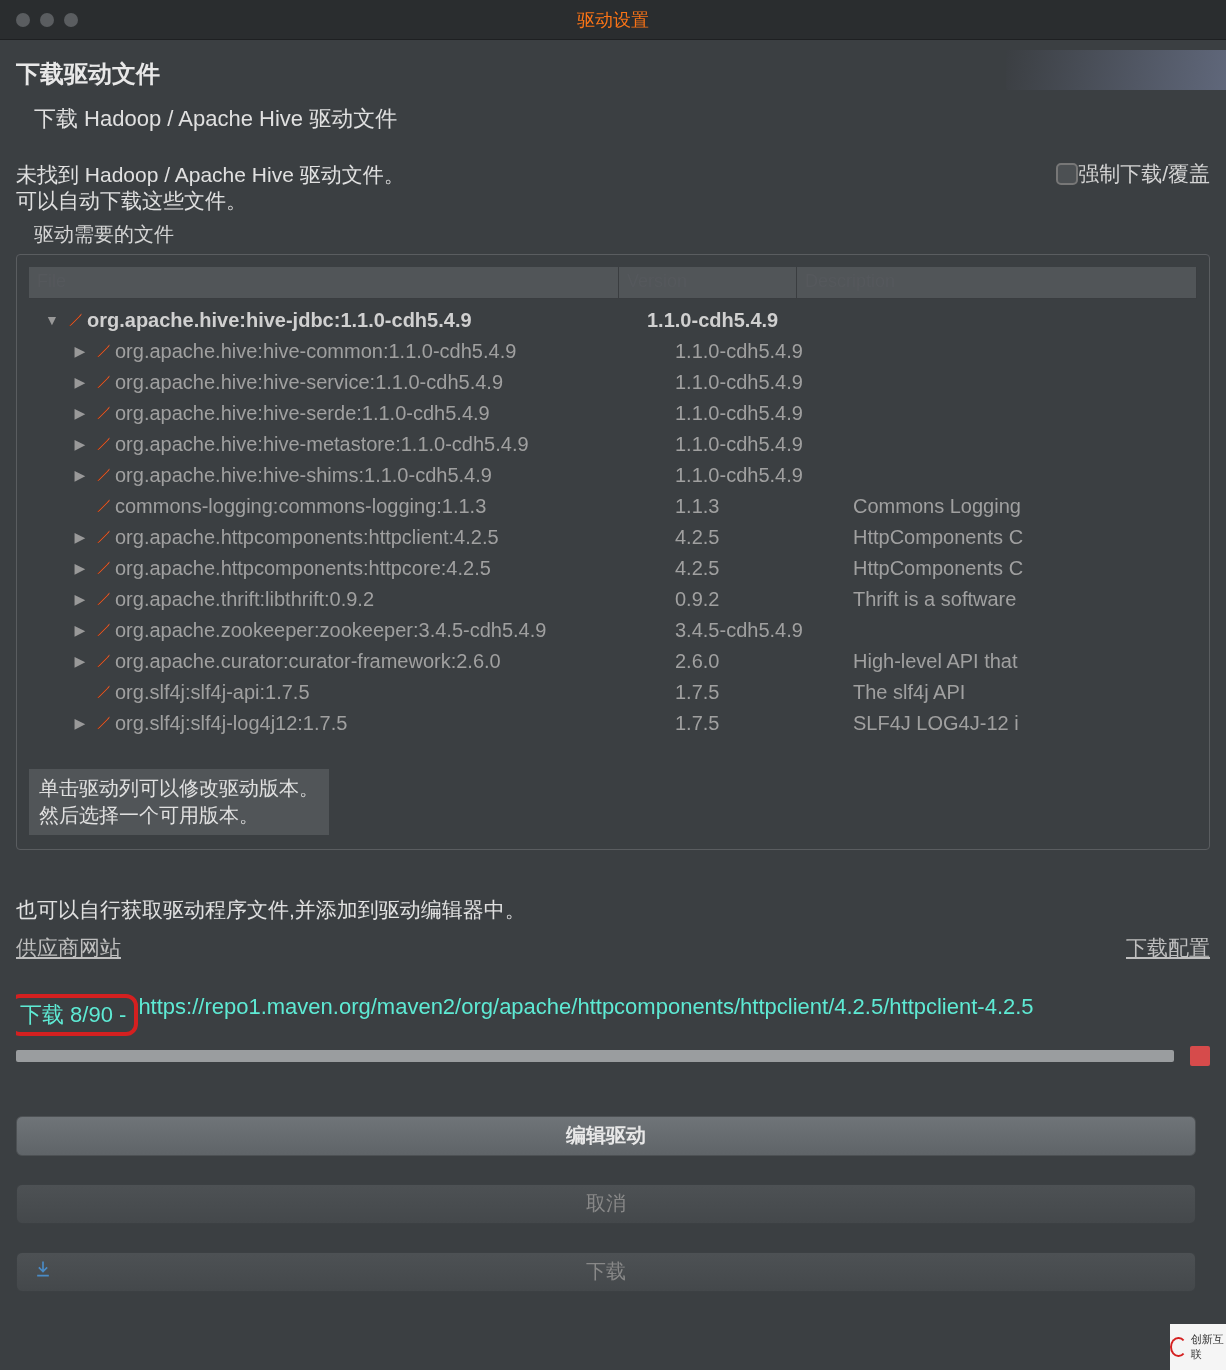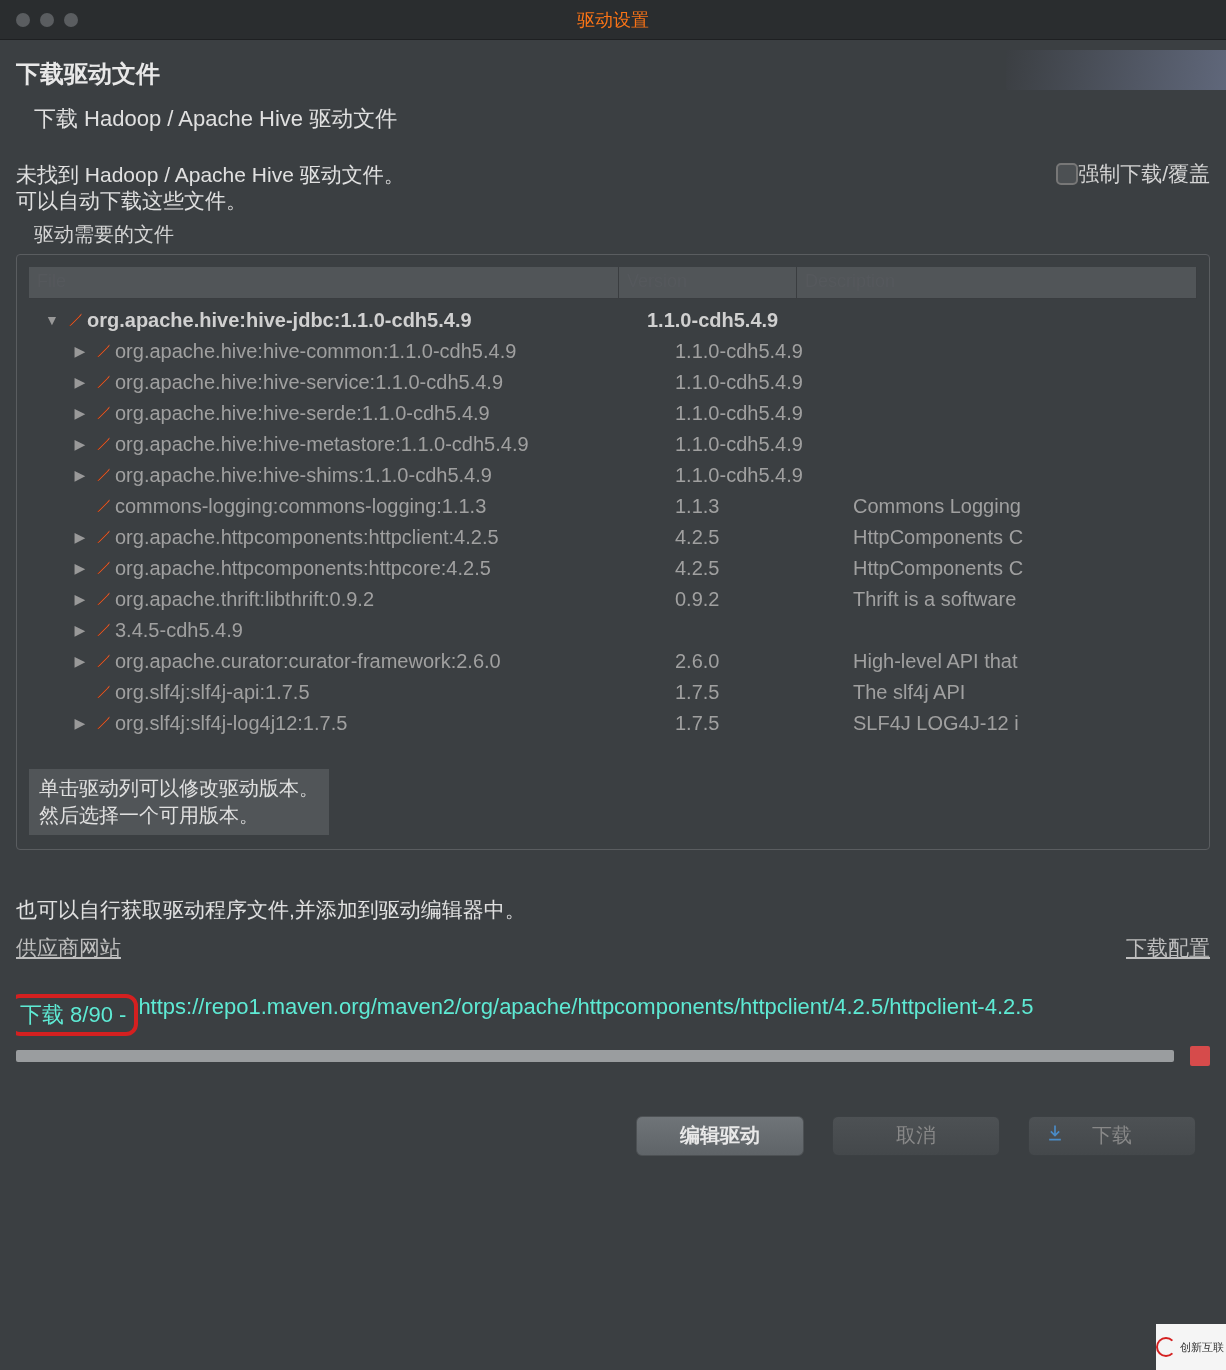--- a/index.html
+++ b/index.html
@@ -229,20 +229,21 @@
       width: 20px;
       height: 20px;
       background: #d64b4b;
       border-radius: 2px;
     }
     .button-row {
       display: flex;
       justify-content: flex-end;
       gap: 28px;
       padding-right: 14px;
+      flex-direction: column;
     }
     .btn {
       min-width: 168px;
       height: 40px;
       border-radius: 6px;
       display: flex;
       align-items: center;
       justify-content: center;
       font-size: 20px;
       cursor: pointer;
@@ -263,26 +264,26 @@
       position: relative;
     }
     .dl-icon {
       position: absolute;
       left: 16px;
     }
     .watermark {
       position: absolute;
       right: 0;
       bottom: 0;
-      width: 70px;
+      width: 56px;
       height: 46px;
       background: #f5f5f5;
       display: flex;
       align-items: center;
-      justify-content: flex-start;
+      justify-content: center;
       font-size: 11px;
       color: #333;
     }
     .watermark .logo-c {
       width: 20px;
       height: 20px;
       border: 2px solid #d42020;
       border-radius: 50%;
       border-right-color: transparent;
       margin-right: 4px;
@@ -457,20 +458,21 @@
         </div>
         <div class="tree-row">
           <span class="indent-child"></span>
           <span class="arrow arrow-right"></span>
           <span class="feather">
             <svg viewBox="0 0 24 24">
               <path d="M4 20 L20 4 Q22 2 20 6 L8 18 Q6 20 4 20 Z" fill="#e05a2b"></path>
               <path d="M4 20 L18 6" stroke="#7a2e12" stroke-width="1"></path>
             </svg>
           </span>
+          <span class="col-file">org.apache.zookeeper:zookeeper:3.4.5-cdh5.4.9</span>
           <span class="col-ver">3.4.5-cdh5.4.9</span>
           <span class="col-desc"></span>
         </div>
         <div class="tree-row">
           <span class="indent-child"></span>
           <span class="arrow arrow-right"></span>
           <span class="feather">
             <svg viewBox="0 0 24 24">
               <path d="M4 20 L20 4 Q22 2 20 6 L8 18 Q6 20 4 20 Z" fill="#e05a2b"></path>
               <path d="M4 20 L18 6" stroke="#7a2e12" stroke-width="1"></path>

